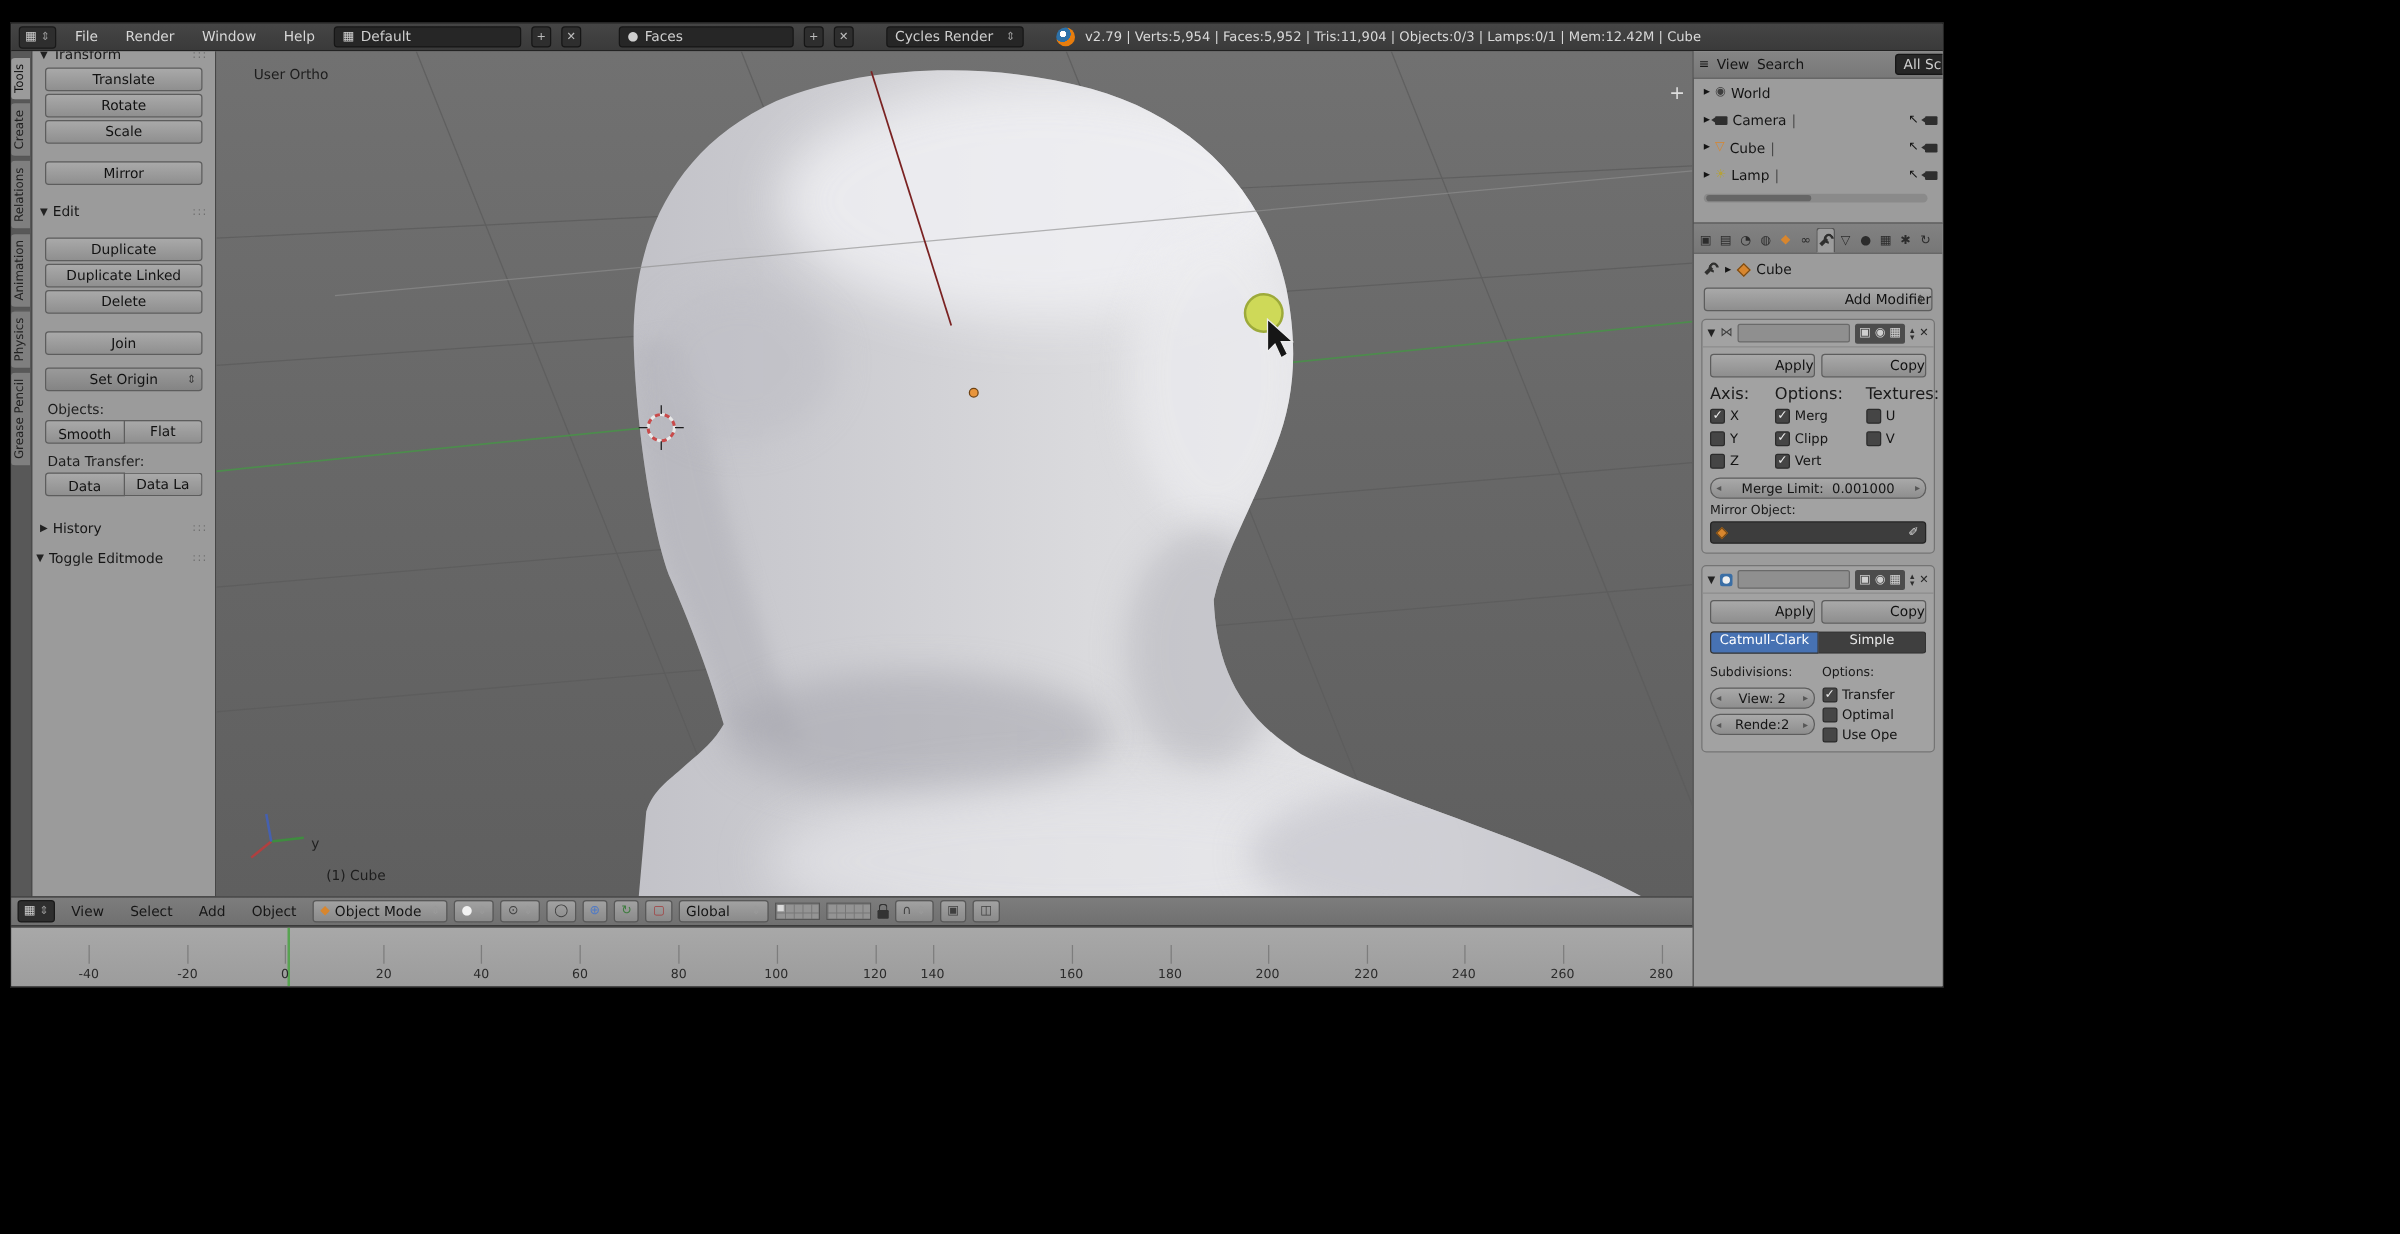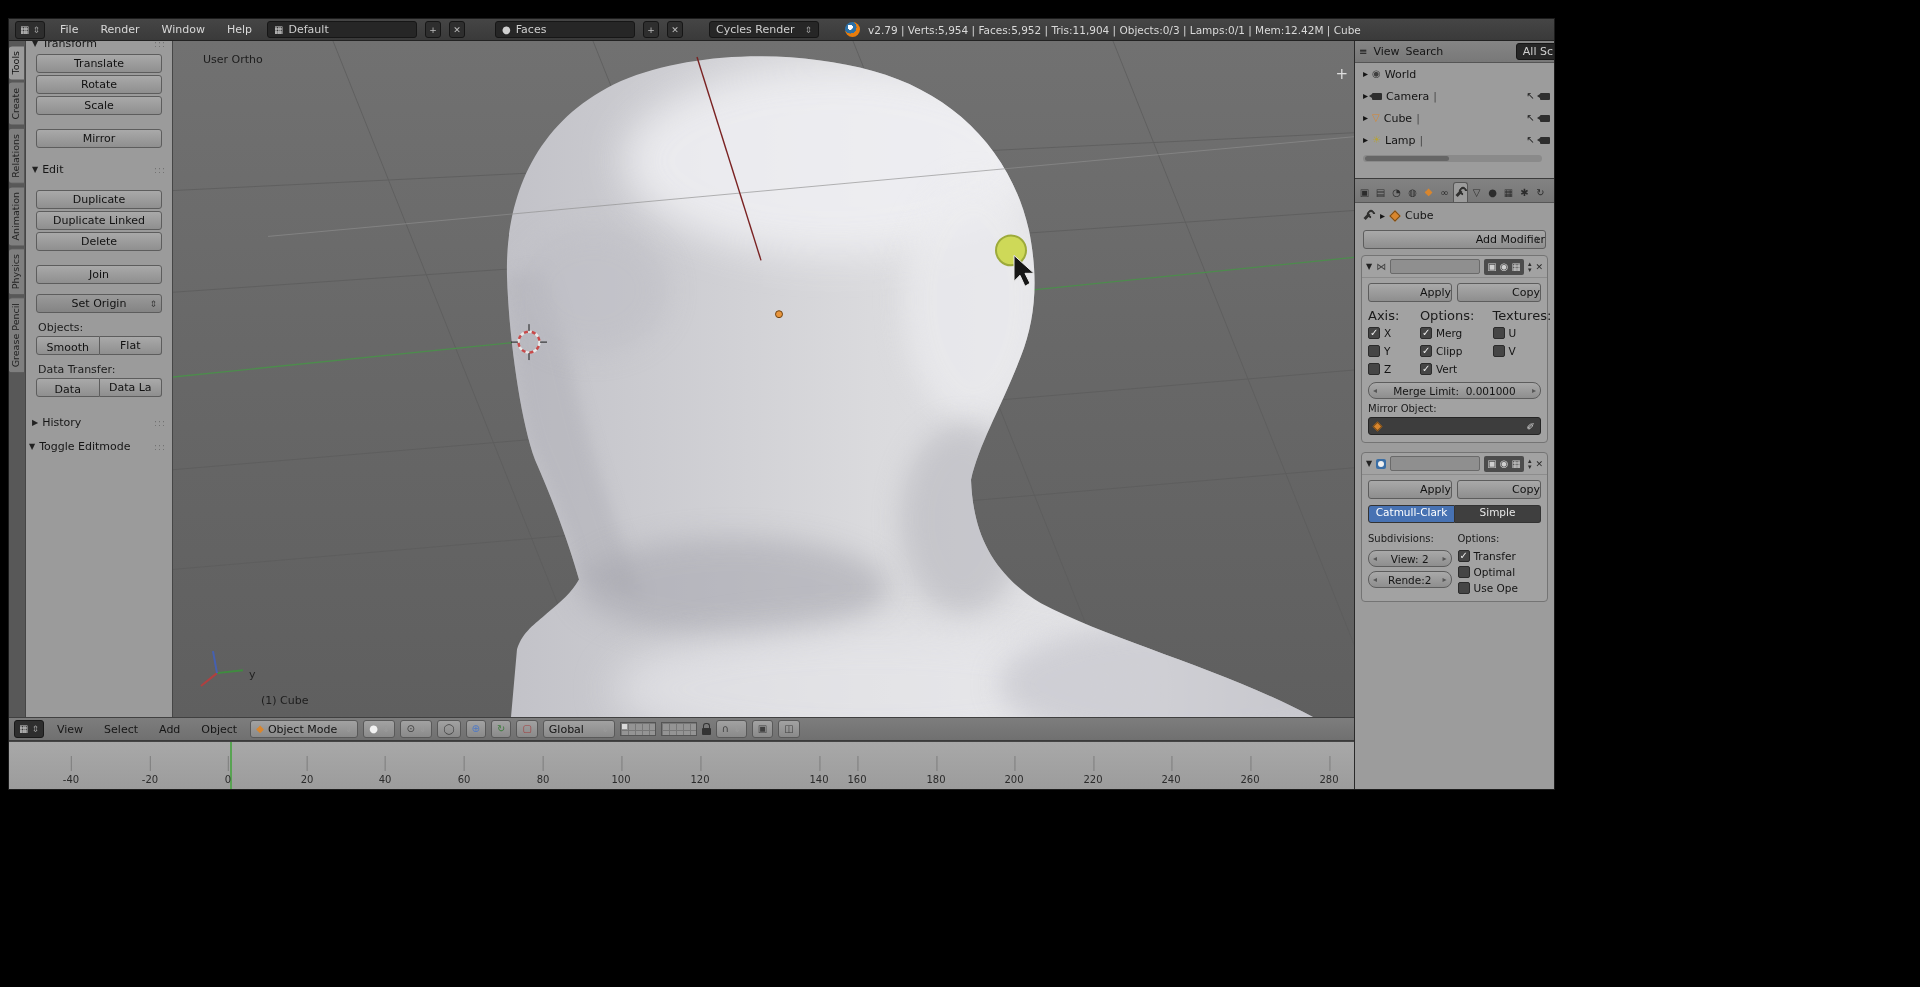--- a/index.html
+++ b/index.html
@@ -386,21 +386,21 @@
           <div class="tl-marker"></div>
           <span class="tick" style="left:62px">-40</span>
           <span class="tick" style="left:141px">-20</span>
           <span class="tick" style="left:219px">0</span>
           <span class="tick" style="left:298px">20</span>
           <span class="tick" style="left:376px">40</span>
           <span class="tick" style="left:455px">60</span>
           <span class="tick" style="left:534px">80</span>
           <span class="tick" style="left:612px">100</span>
           <span class="tick" style="left:691px">120</span>
-          <span class="tick" style="left:810px">140</span>
+          <span class="tick" style="left:737px">140</span>
           <span class="tick" style="left:848px">160</span>
           <span class="tick" style="left:927px">180</span>
           <span class="tick" style="left:1005px">200</span>
           <span class="tick" style="left:1084px">220</span>
           <span class="tick" style="left:1162px">240</span>
           <span class="tick" style="left:1241px">260</span>
           <span class="tick" style="left:1320px">280</span>
         </div>
       </div>
 

